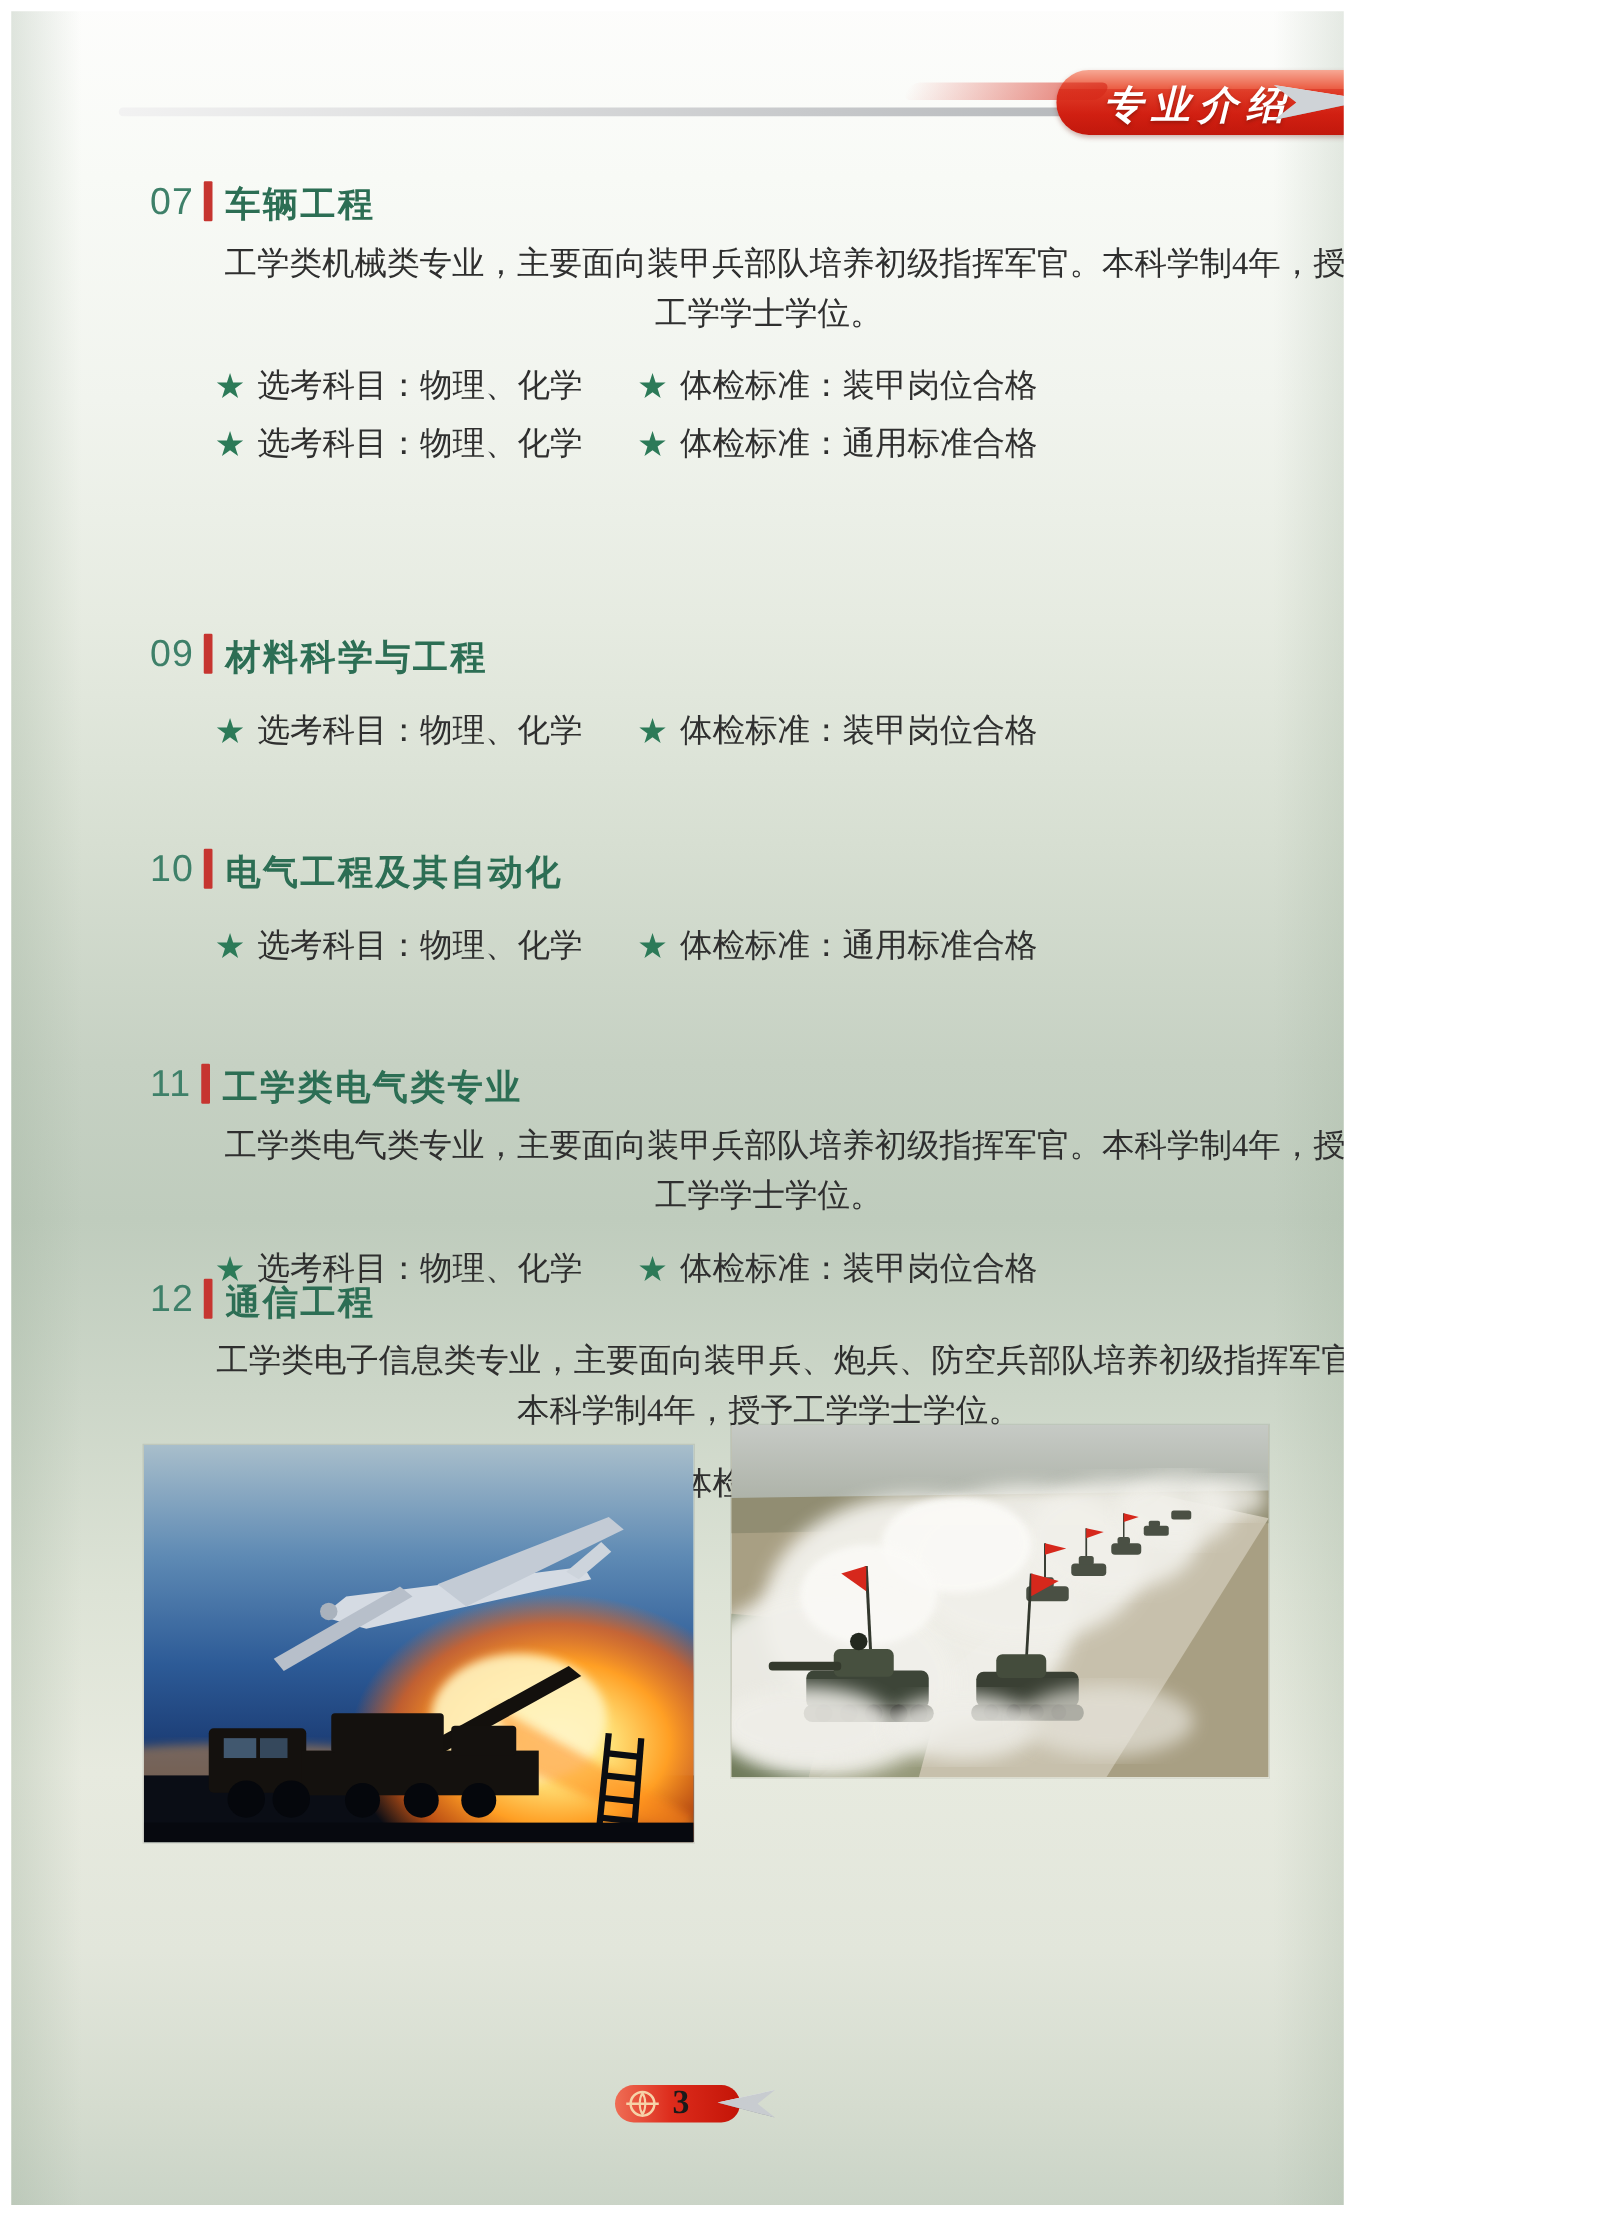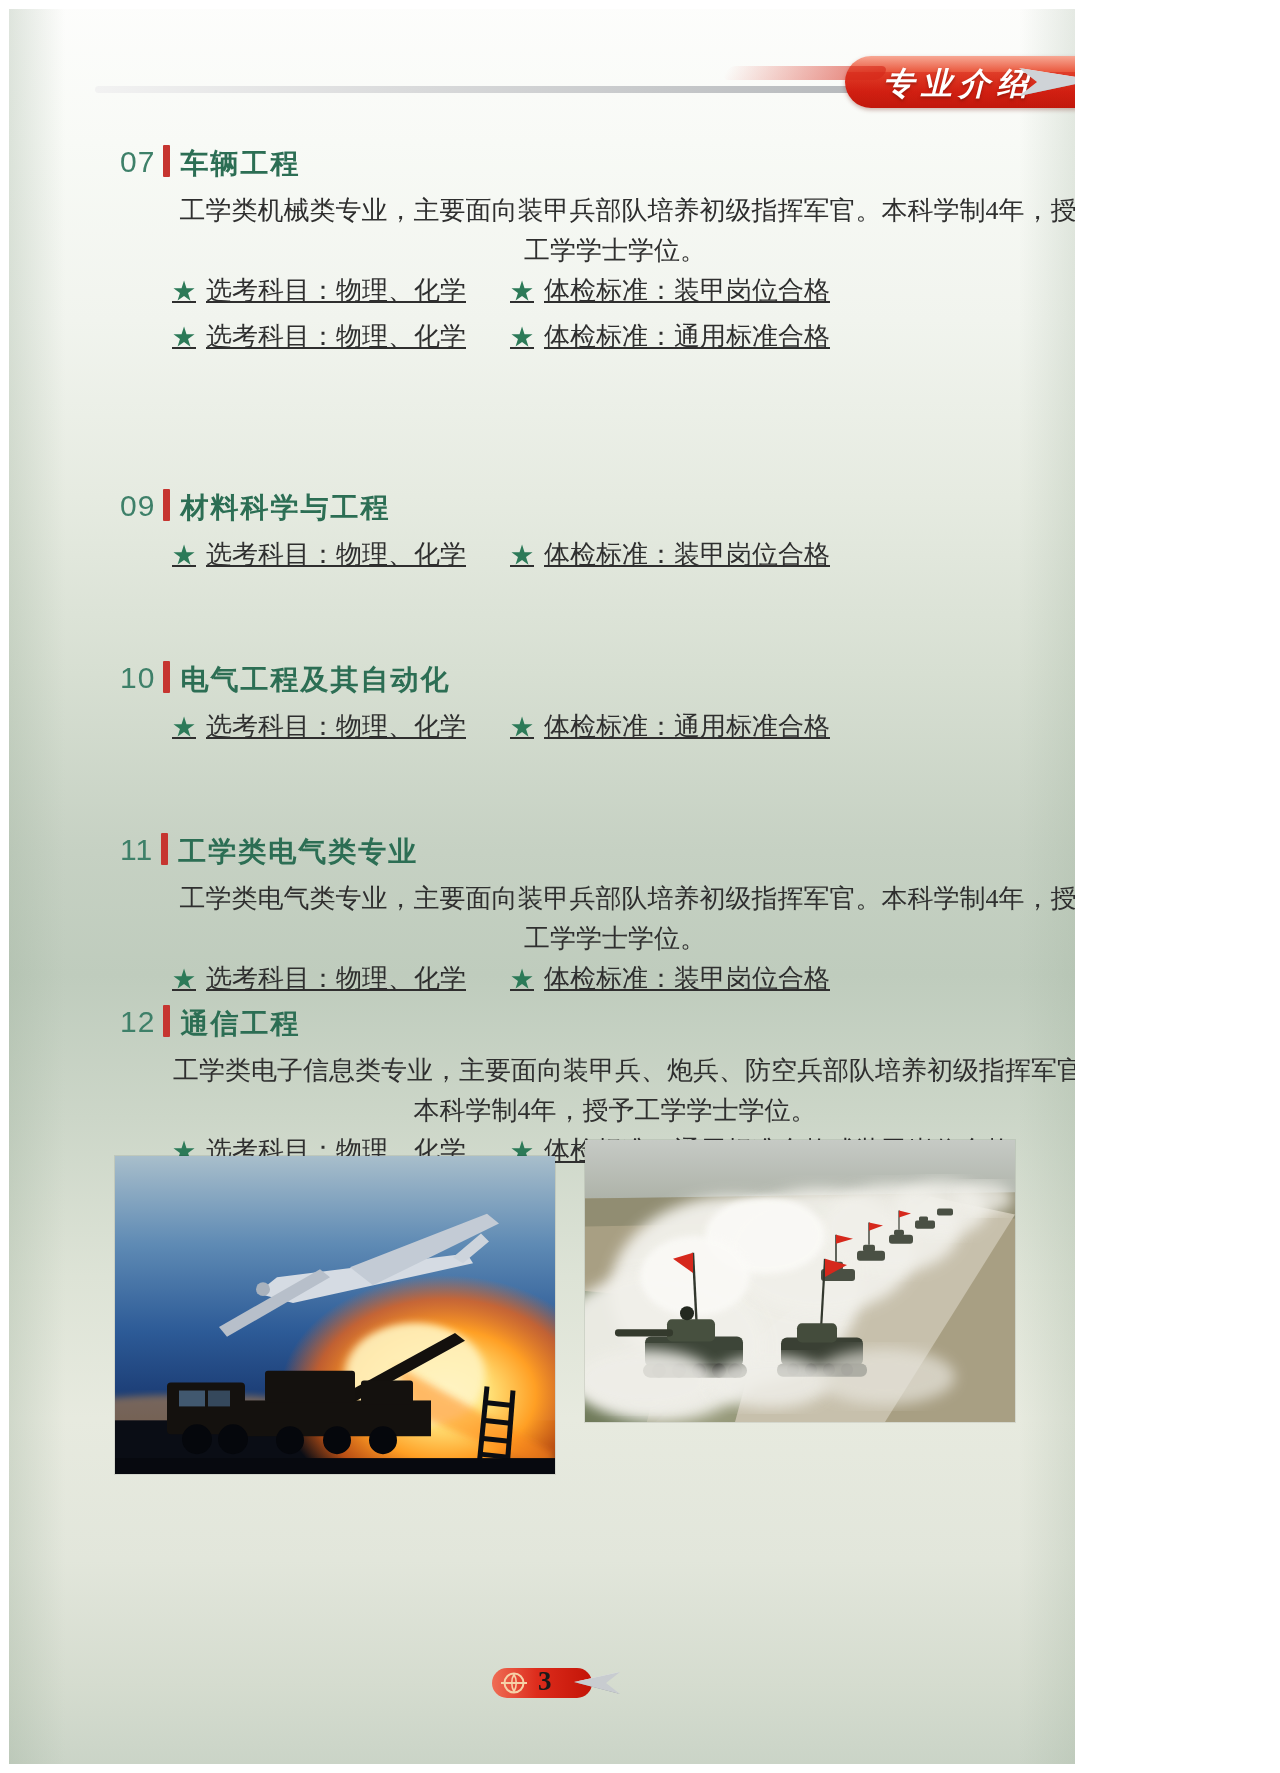--- a/index.html
+++ b/index.html
@@ -57,22 +57,22 @@
   .major-title{
     margin:0;font-family:"Liberation Sans","DejaVu Sans",sans-serif;
     font-size:28px;font-weight:700;color:#2c6e54;letter-spacing:2px;
   }
   .major-body{
     margin:0;width:990px;
     font-size:26px;line-height:40px;color:#2f2f2f;
     text-indent:2em;letter-spacing:0;text-align:center;
   }
   .star-line{
-    margin-top:0;padding-left:52px;
-    font-size:26px;line-height:40px;color:#2f2f2f;text-decoration:underline;
+    margin-top:18px;padding-left:52px;
+    font-size:26px;line-height:40px;color:#2f2f2f;
   }
   .star{color:#2c7a58;font-size:24px;margin-right:10px;}
   .star-group2{margin-left:44px;}
 
   
   .photos{position:absolute;top:1140px;left:115px;width:1050px;height:360px;z-index:4;}
   .photo{position:absolute;overflow:hidden;box-shadow:0 0 0 1px rgba(0,0,0,.08);}
   .photo svg{display:block;width:100%;height:100%;}
   .photo-left{left:0;top:16px;width:440px;height:318px;}
   .photo-right{left:470px;top:0;width:430px;height:282px;}

